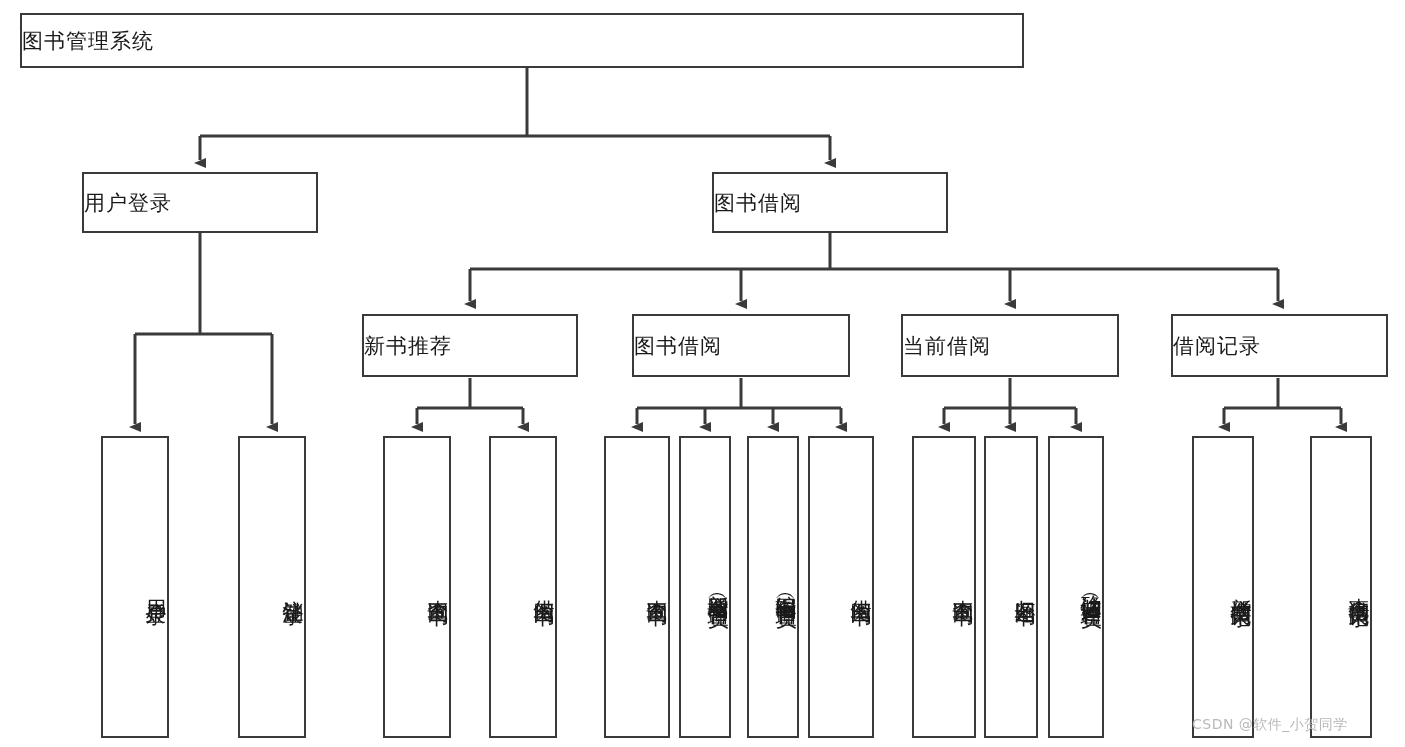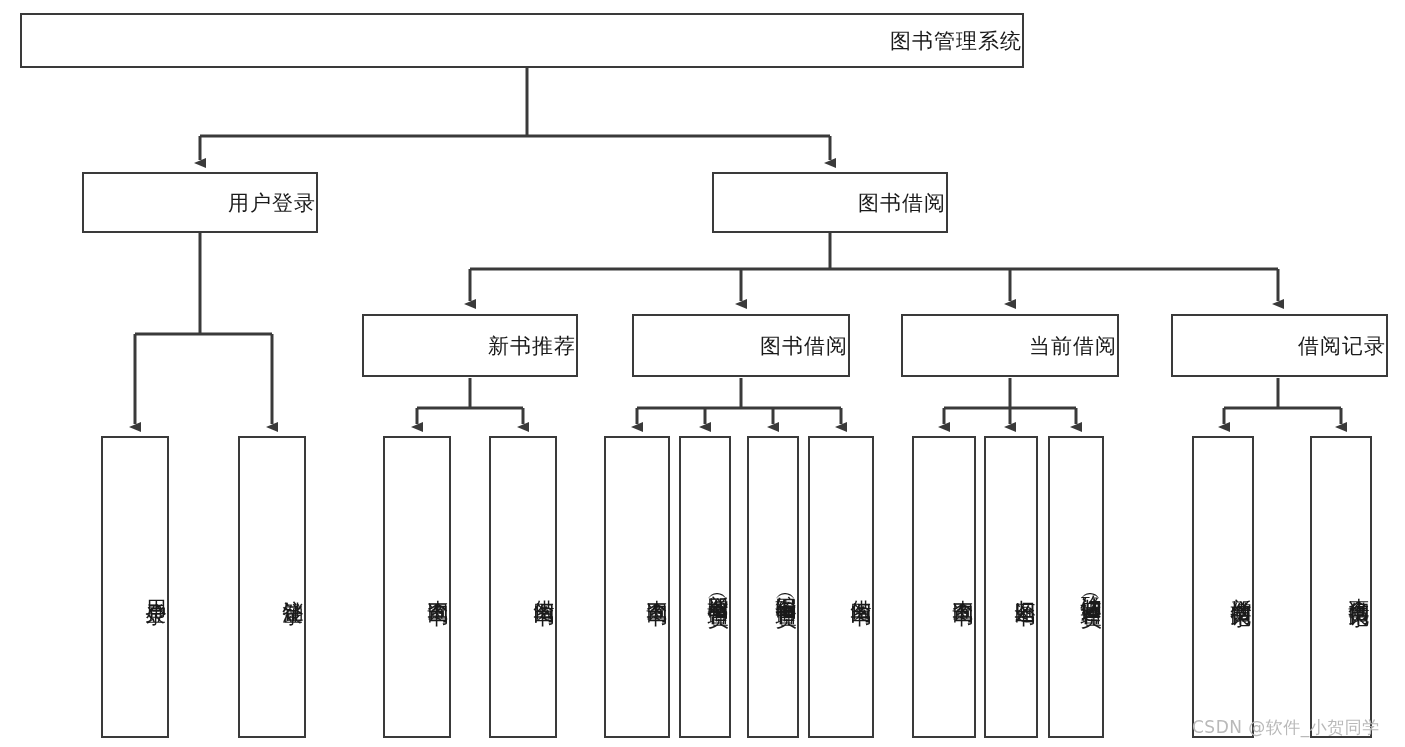--- a/index.html
+++ b/index.html
@@ -25,21 +25,21 @@
     height: 747px;
     pointer-events: none;
   }
   .node {
     position: absolute;
     box-sizing: border-box;
     border: 2px solid #3a3a3a;
     background: #ffffff;
     display: flex;
     align-items: center;
-    justify-content: flex-end;
+    justify-content: flex-start;
     color: #1a1a1a;
     z-index: 2;
   }
   .node.horiz {
     font-size: 21px;
     letter-spacing: 1px;
   }
   .node.vert {
     writing-mode: vertical-rl;
     text-orientation: upright;
@@ -51,21 +51,21 @@
     align-items: flex-start;
     justify-content: center;
   }
   .node.vert span {
     display: block;
   }
   .watermark {
     position: absolute;
     z-index: 5;
     color: #b9b9b9;
-    font-size: 17px;
+    font-size: 14px;
     letter-spacing: 0.5px;
     white-space: nowrap;
   }
 </style>
 </head>
 <body>
 
 <div id="canvas">
 
   <svg id="edges" viewBox="0 0 1405 747" xmlns="http://www.w3.org/2000/svg">

